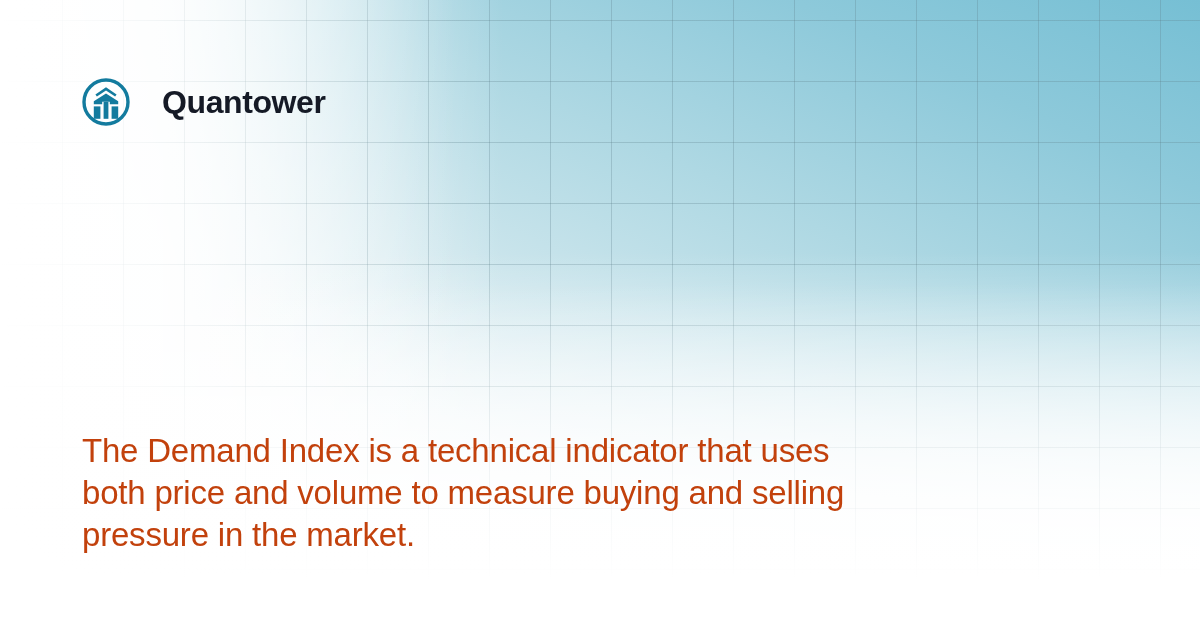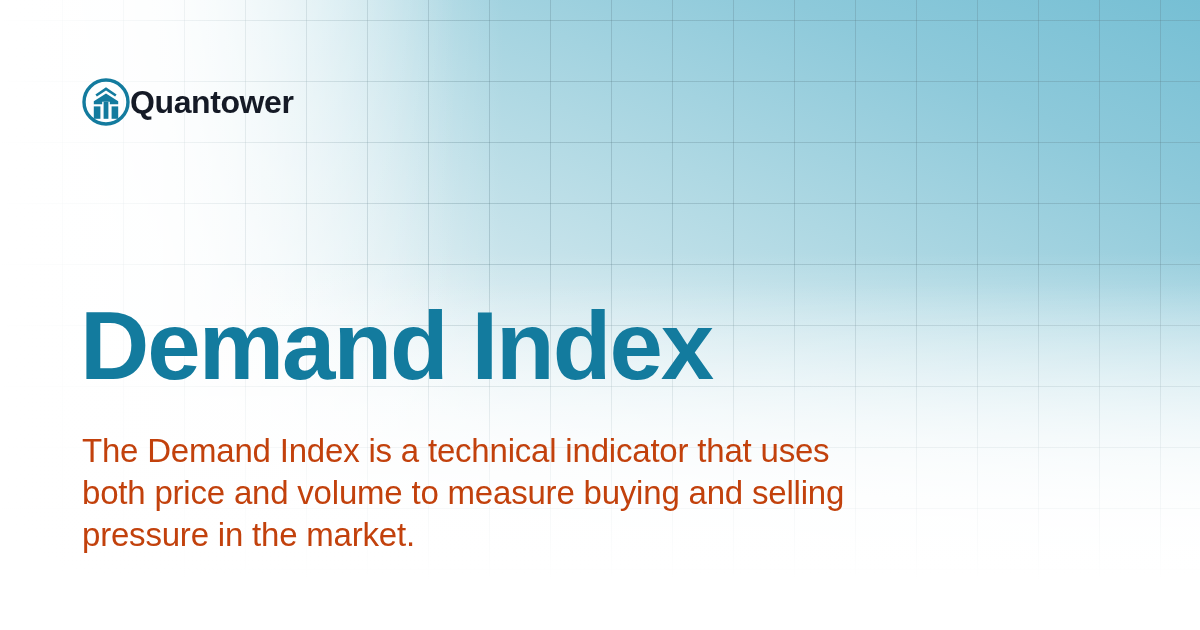--- a/index.html
+++ b/index.html
@@ -58,21 +58,21 @@
     inset: 0;
   }
 
   
   .brand {
     position: absolute;
     left: 82px;
     top: 78px;
     display: flex;
     align-items: center;
-    gap: 0;
+    gap: 32px;
   }
   .brand-mark {
     width: 48px;
     height: 48px;
     display: block;
     flex: 0 0 48px;
   }
   .brand-name {
     font-size: 32px;
     font-weight: bold;
@@ -130,18 +130,17 @@
             <path d="M24 15.6 L36.2 23.2 L36.2 26.2 L27.8 26.2 L27.8 23.8 L20.2 23.8 L20.2 26.2 L11.8 26.2 L11.8 23.2 Z"></path>
             <rect x="21.6" y="23.8" width="4.8" height="17"></rect>
             <rect x="11.8" y="28.4" width="6.6" height="12.4"></rect>
             <rect x="29.6" y="28.4" width="6.6" height="12.4"></rect>
           </g>
         </svg>
       </span>
       <span class="brand-name">Quantower</span>
     </div>
 
-    <h1 class="headline">Demand Index</h1>
 
     <p class="description">The Demand Index is a technical indicator that uses both price and volume to measure buying and selling pressure in the market.</p>
 
   </div>
 </div>
 
 </body></html>

